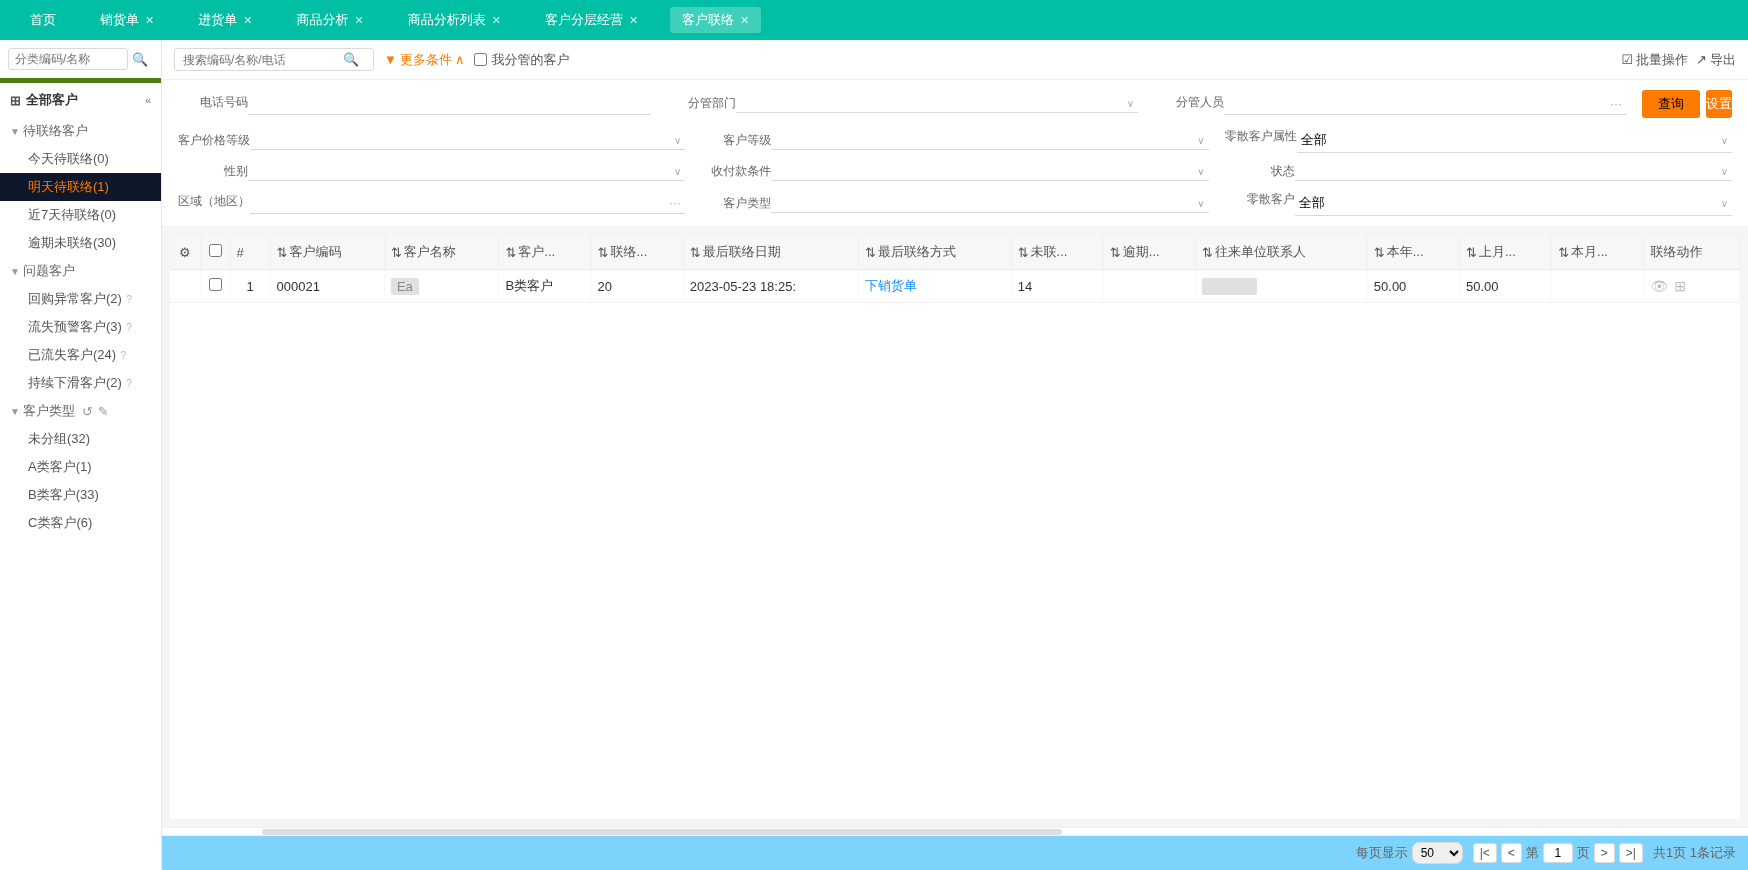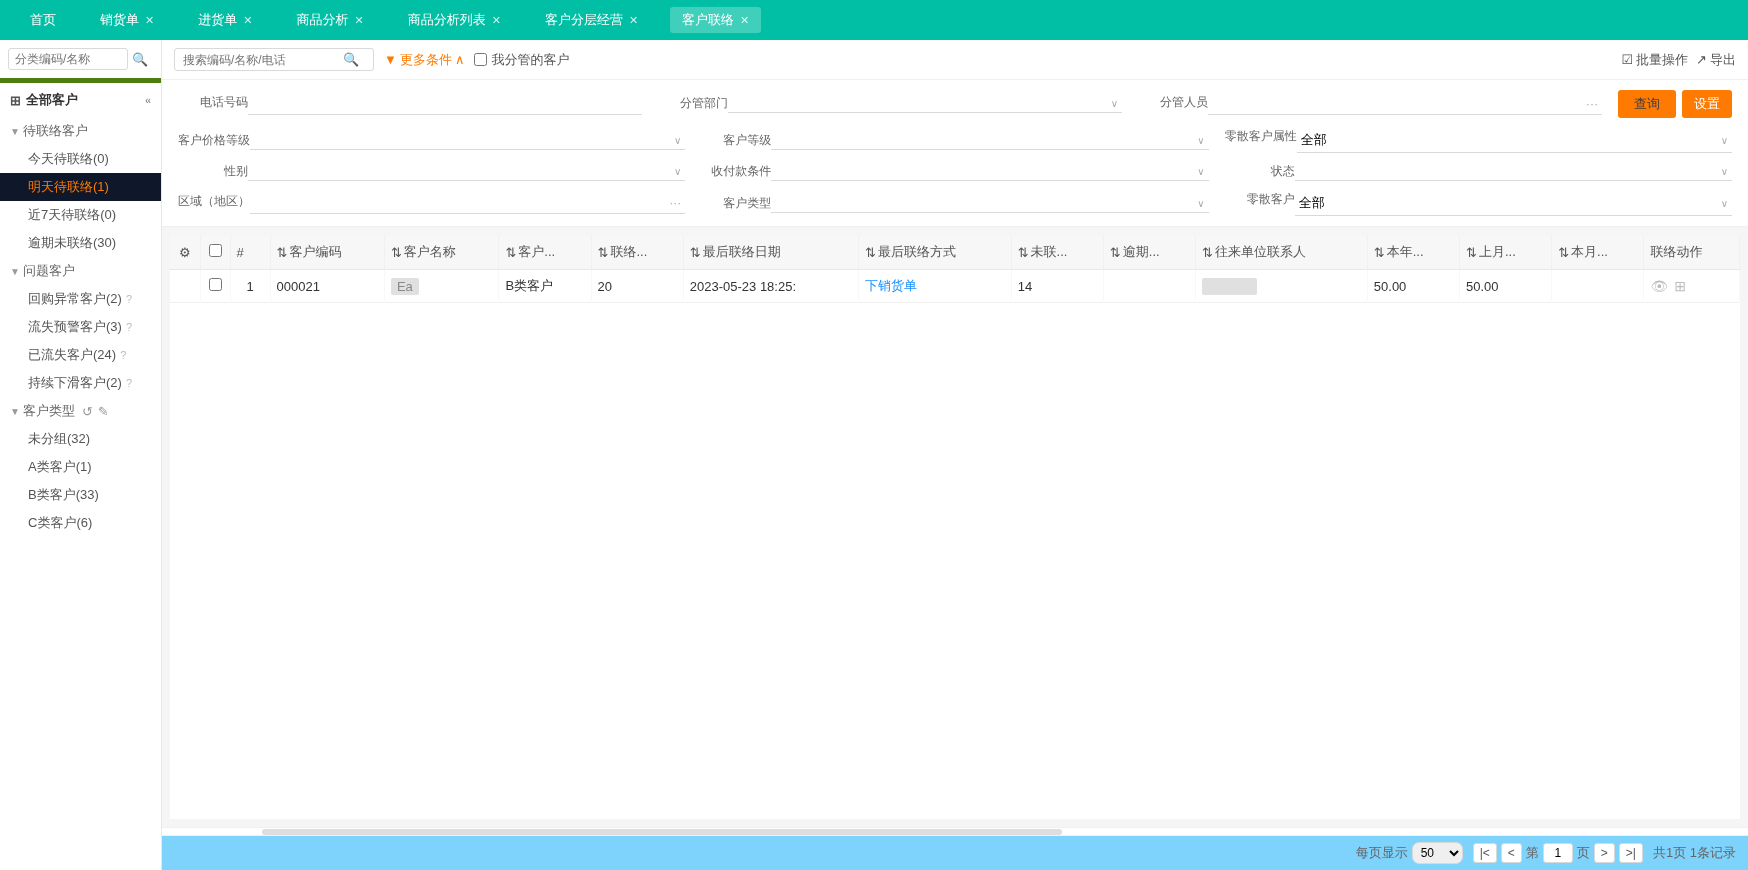--- a/index.html
+++ b/index.html
@@ -224,33 +224,33 @@
       cursor: pointer;
       color: #aaa;
     }
     .filter-btn-group {
       display: flex;
       gap: 6px;
       margin-left: auto;
     }
     .btn-query {
       background: #ff7a00;
-      color: #404040;
+      color: #000000;
       border: none;
       padding: 5px 16px;
       border-radius: 3px;
       cursor: pointer;
       font-size: 13px;
       text-align: right;
     }
     .btn-settings {
       background: #ff7a00;
       color: white;
       border: none;
-      padding: 5px 12px;
+      padding: 5px 0;
       border-radius: 3px;
       cursor: pointer;
       font-size: 13px;
     }
 
     
     .table-wrap {
       background: white;
       margin: 8px;
       flex: 1;

